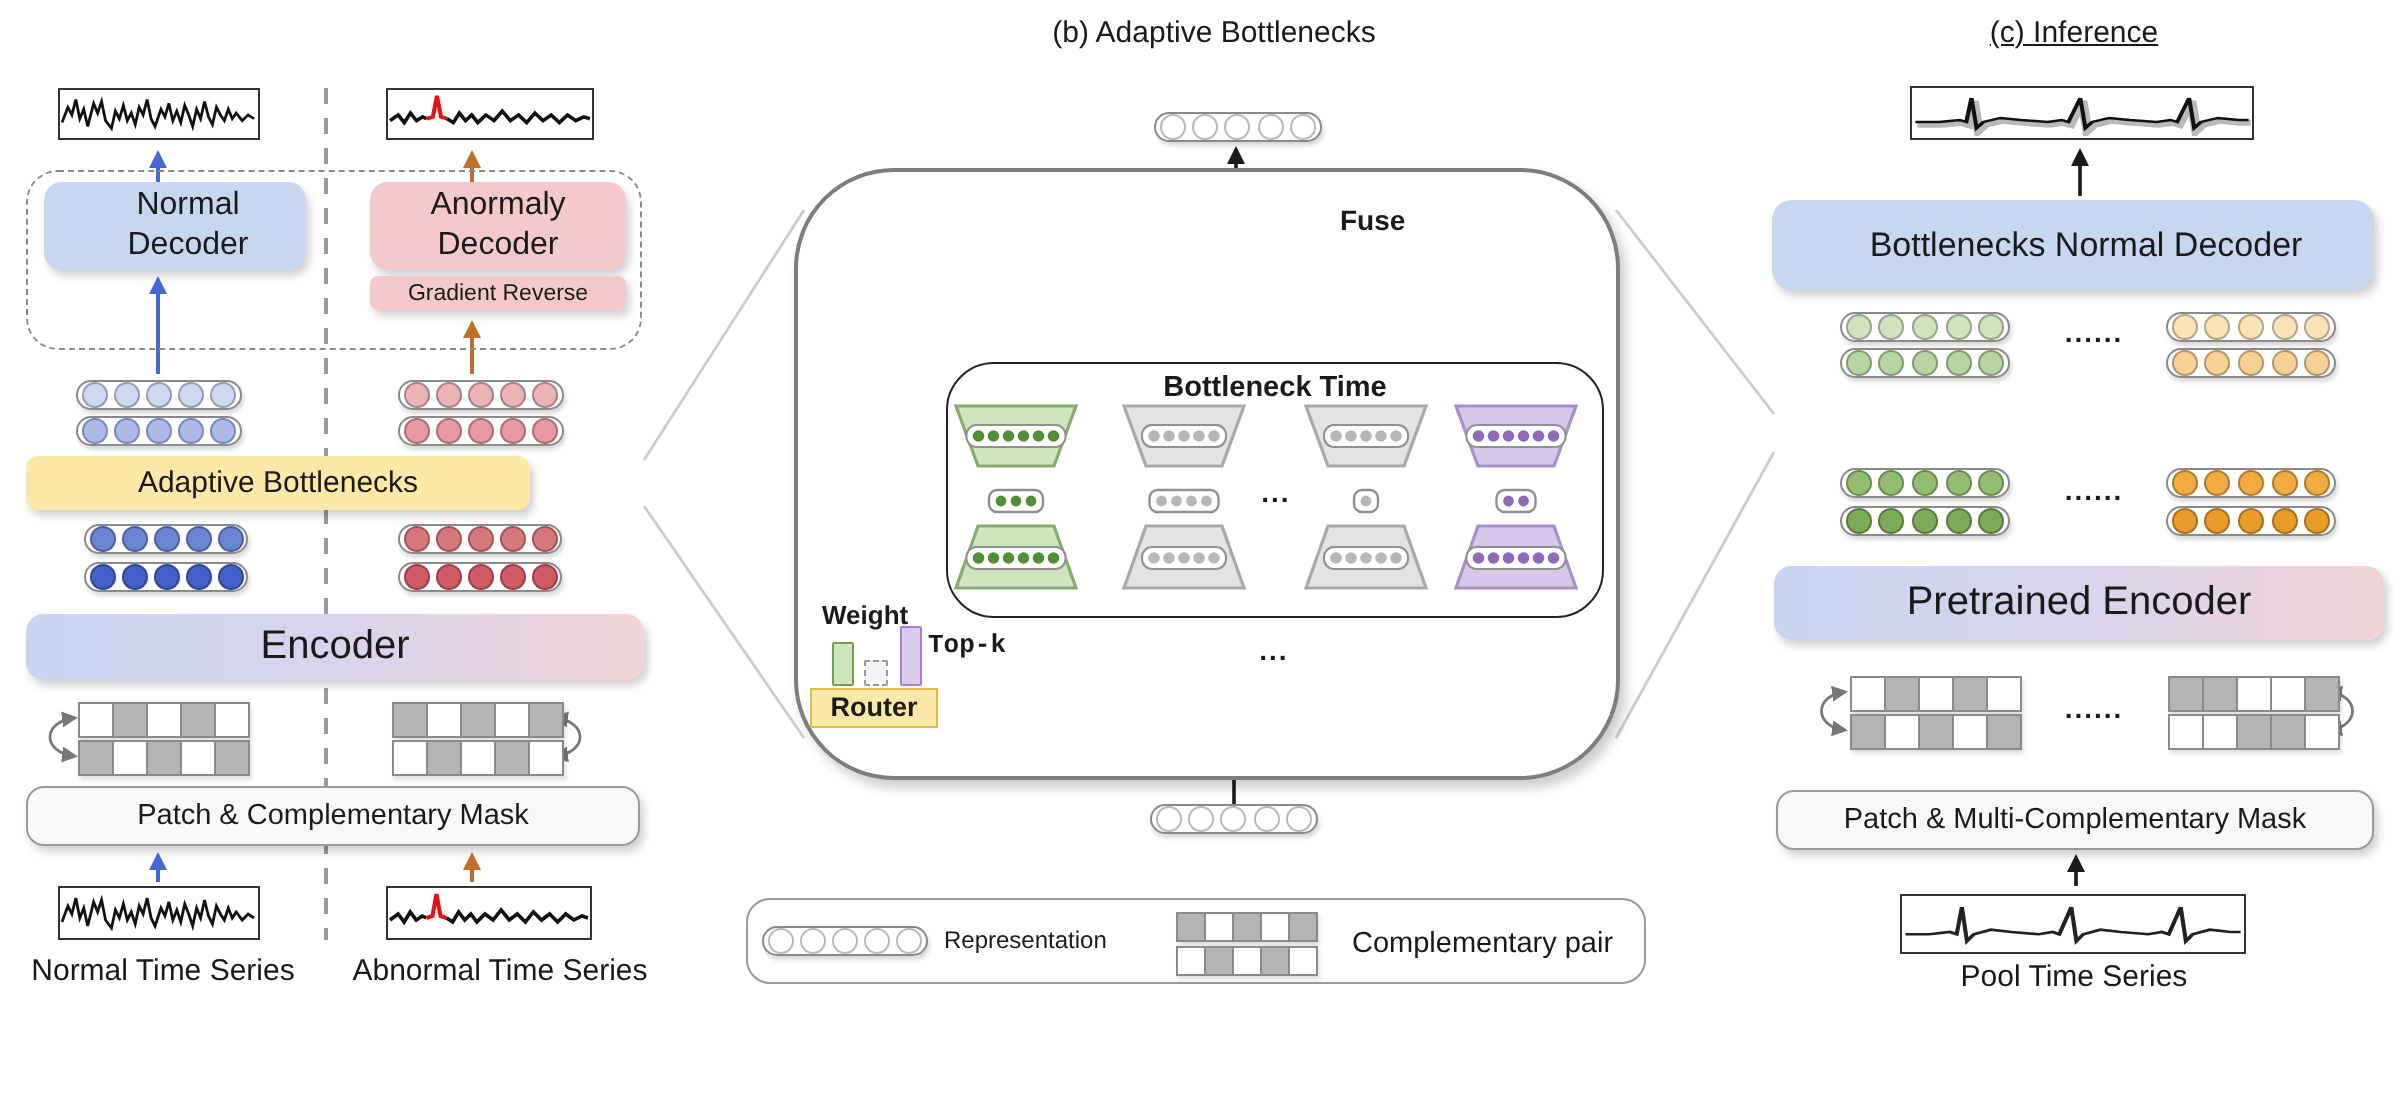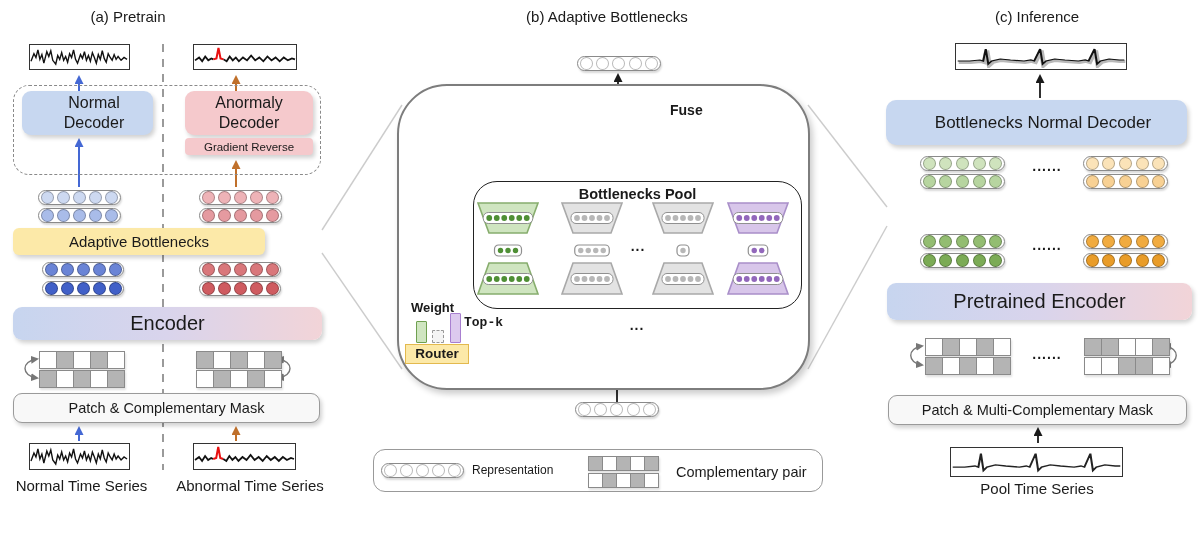--- a/index.html
+++ b/index.html
@@ -154,21 +154,20 @@
     </g>
 
     <g fill="none" stroke-width="1.4">
       <path class="st-swap" d="M922,346 C907,348 907,363 922,365" marker-start="url(#mswapr)" marker-end="url(#mswap)"></path>
       <path class="st-swap" d="M1165,346 C1180,348 1180,363 1165,365" marker-start="url(#mswapr)" marker-end="url(#mswap)"></path>
     </g>
 
     <path class="st-swap" fill="none" stroke-width="1.4" d="M655,464 C669,466 669,479 655,481" marker-start="url(#mswapr)" marker-end="url(#mswap)"></path>
   </svg>
 
-  <div class="abs ttl" style="left:8px;top:8px;width:240px;">(a) Pretrain</div>
 
   <div class="abs tsbox" style="left:29px;top:44px;width:101px;height:26px;">
     <svg width="99" height="23" viewBox="0 0 100 24" preserveAspectRatio="none">
       <polyline points="1,17 4,9 6,13 8,5 10,15 12,10 14,19 17,7 19,12 21,6 23,16 26,20 28,11 30,15 32,8 34,16 36,12 38,18 40,9 42,13 44,5 46,15 48,19 51,10 53,14 55,7 57,16 59,11 61,17 63,8 65,13 67,19 69,10 71,15 73,6 75,14 77,18 79,9 81,13 83,16 85,10 87,15 89,12 92,16 95,13 98,15" fill="none" stroke="#111" stroke-width="1.4"></polyline>
     </svg>
   </div>
   <div class="abs tsbox" style="left:193px;top:44px;width:104px;height:26px;">
     <svg width="102" height="23" viewBox="0 0 100 24" preserveAspectRatio="none">
       <polyline points="1,16 5,13 8,17 11,12 14,16 17,14 19,15" fill="none" stroke="#111" stroke-width="1.8"></polyline>
       <polyline points="19,15 22,14 24,3 26,14 29,15" fill="none" stroke="#e81010" stroke-width="2"></polyline>
@@ -311,21 +310,21 @@
       <span class="dot" style="background: rgb(255, 255, 255);"></span>
       <span class="dot" style="background: rgb(255, 255, 255);"></span>
       <span class="dot" style="background: rgb(255, 255, 255);"></span>
     </div>
 
   <div class="abs container-b" style="left:397px;top:84px;width:413px;height:306px;"></div>
 
   <div class="abs bold" style="left:631px;top:102px;font-size:14px;padding-left:39px;">Fuse</div>
 
   <div class="abs pool" style="left:473px;top:181px;width:329px;height:128px;">
-    <div class="bold" style="text-align:center;margin-top:4px;font-size:14.5px;">Bottlenecks Pool</div>
+    <div class="bold" style="text-align:center;margin-top:4px;font-size:14.5px;">Bottleneck Time</div>
   </div>
 
   <div class="abs" style="left:475px;top:202px;width:66px;height:93px;">
       <svg width="66" height="32" style="position:absolute;top:0;left:0">
        <polygon points="3,1 63,1 52,31 14,31" fill="#cfe5c0" stroke="#87ad6d" stroke-width="1.6"></polygon>
        <rect x="8.25" y="10.5" width="49.5" height="11" rx="5" fill="#fff" stroke="#909090" stroke-width="1"></rect>
         <circle cx="14.25" cy="16" r="2.9" fill="#4f8f35"></circle>
         <circle cx="21.75" cy="16" r="2.9" fill="#4f8f35"></circle>
         <circle cx="29.25" cy="16" r="2.9" fill="#4f8f35"></circle>
         <circle cx="36.75" cy="16" r="2.9" fill="#4f8f35"></circle>
@@ -468,21 +467,21 @@
     </div>
   <div class="abs sqrow sm" style="left:588px;top:473px;">
       <span class="sq"></span>
       <span class="sq g"></span>
       <span class="sq"></span>
       <span class="sq g"></span>
       <span class="sq"></span>
     </div>
   <div class="abs" style="left:676px;top:464px;font-size:14.5px;">Complementary pair</div>
 
-  <div class="abs ttl" style="left:937px;top:8px;width:200px;">(c) Inference</div>
+  <div class="abs ttl" style="left:937px;top:8px;width:200px;text-decoration:underline;">(c) Inference</div>
 
   <div class="abs tsbox" style="left:955px;top:43px;width:172px;height:27px;">
     <svg width="170" height="24" viewBox="0 0 100 24" preserveAspectRatio="none">
       <polyline points="1,17 8,17 14,16 16,17 17.5,5 19,20 21,17 26,15 32,16 40,17 44,16 46,17 49.5,5 51,20 53,17 58,15 64,16 72,17 76,16 78,17 81.5,5 83,20 85,17 90,15 96,16 99,16" fill="none" stroke="#b9b9b9" stroke-width="3" transform="translate(0.6,1.4)"></polyline>
       <polyline points="1,17 8,17 14,16 16,17 17.5,5 19,20 21,17 26,15 32,16 40,17 44,16 46,17 49.5,5 51,20 53,17 58,15 64,16 72,17 76,16 78,17 81.5,5 83,20 85,17 90,15 96,16 99,16" fill="none" stroke="#111" stroke-width="1.2"></polyline>
     </svg>
   </div>
 
   <div class="abs box blue-box" style="left:886px;top:100px;width:301px;height:45px;font-size:17px;border-radius:10px;">
     <span>Bottlenecks Normal Decoder</span>

